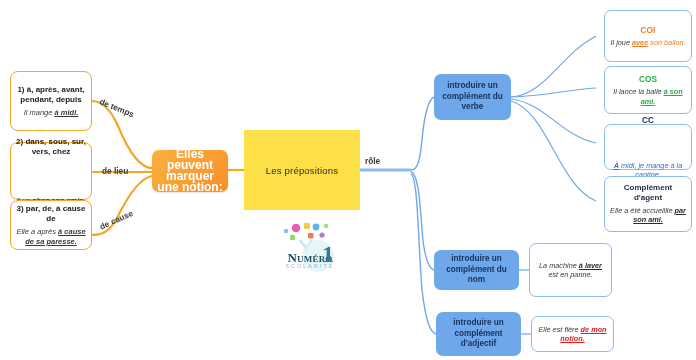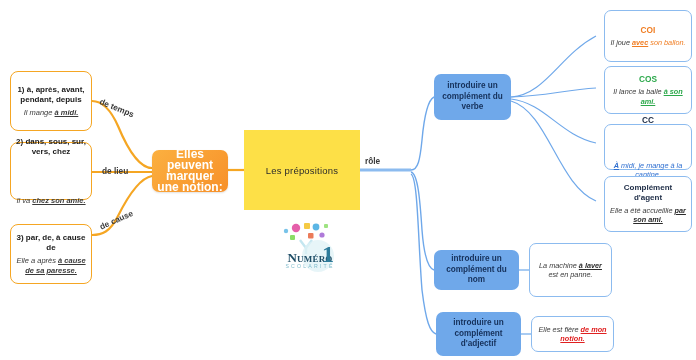--- a/index.html
+++ b/index.html
@@ -132,21 +132,21 @@
     </div>
   </div>
 
   <div class="node orange-box" style="left:10px;top:142px;width:82px;height:58px;gap:36px;">
     <div class="ttl">2) dans, sous, sur, vers, chez</div>
     <div class="ex">
       <span>Il va </span><u class="hl b">chez son amie.</u>
     </div>
   </div>
 
-  <div class="node orange-box" style="left:10px;top:200px;width:82px;height:60px;margin-top:24px;">
+  <div class="node orange-box" style="left:10px;top:200px;width:82px;height:50px;">
     <div class="ttl">3)  par, de, à cause de</div>
     <div class="ex">
       <span>Elle a après </span><u class="hl b">à cause de sa paresse.</u>
     </div>
   </div>
 
   <div class="blabel" style="left:365px;top:156px;">rôle</div>
 
   <div class="node blue-main" style="left:434px;top:250px;width:85px;height:40px;">
     <span>introduire un complément du nom</span>

